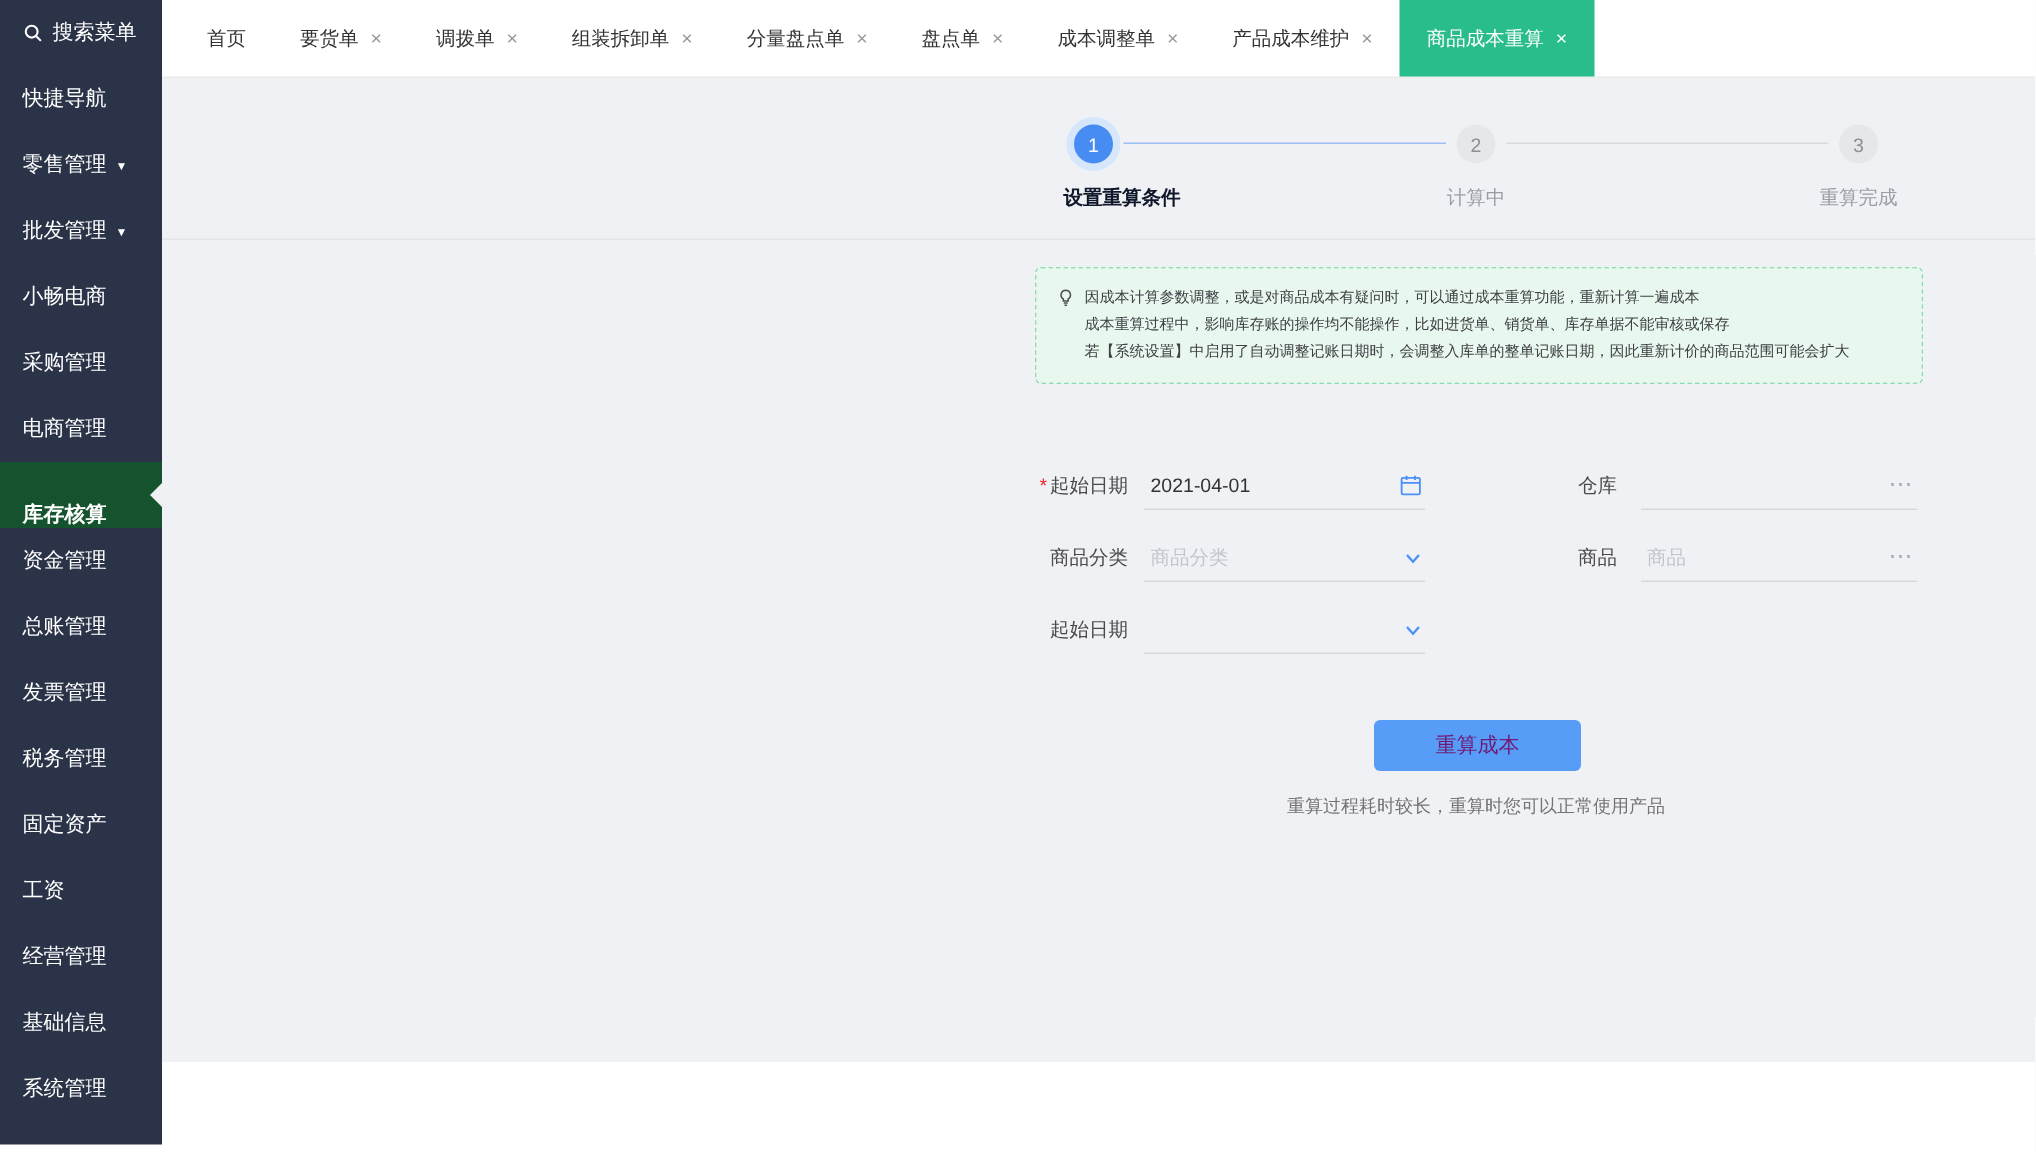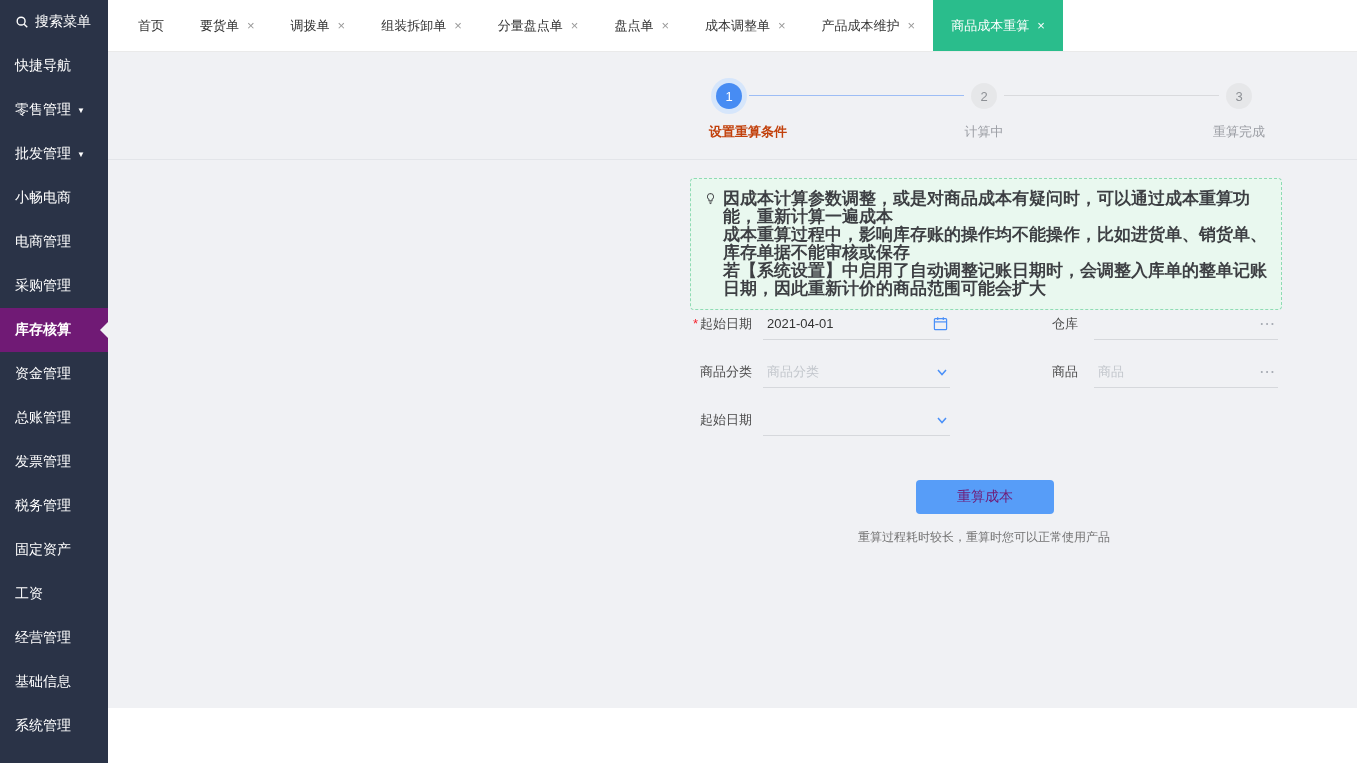--- a/index.html
+++ b/index.html
@@ -2,21 +2,21 @@
 <html><head>
 <meta charset="utf-8">
 <style>
   * { margin:0; padding:0; box-sizing:border-box; }
   html,body { width:1357px; height:768px; font-family:"Liberation Sans","DejaVu Sans",sans-serif; overflow:hidden; background:#fff; }
   .page { position:relative; width:1357px; height:708px; }
 
   
   .sidebar { position:absolute; left:0; top:0; width:108px; height:768px; background:#2a3347; }
   .side-item { height:44px; display:flex; align-items:center; padding:0 8px 0 15px; color:#fff; font-size:14px; cursor:pointer; position:relative; white-space:nowrap; }
-  .side-item.active { background:#701a75; font-weight:bold; }
+  .side-item.active { background:#14532d; font-weight:bold;align-items:flex-end; }
   .side-item.active::after { content:""; position:absolute; right:0; top:50%; margin-top:-8px; border:8px solid transparent; border-right-color:#f0f1f4; }
   .side-caret { font-size:8px; margin-left:6px; }
   .s-icon { display:inline-flex; margin-right:6px; }
   .side-partial { position:absolute; left:0; bottom:0; width:108px; height:5px; background:#fff; }
 
   
   .tabbar { position:absolute; left:108px; top:0; right:0; height:52px; background:#fff; border-bottom:1px solid #eaeaea; display:flex; align-items:stretch; padding-left:12px; }
   .tab { display:flex; align-items:center; padding:0 18px; font-size:13px; color:#333; cursor:pointer; }
   .tab .close { margin-left:8px; color:#999; font-size:13px; cursor:pointer; }
   .tab.active { background:#2abd8c; color:#fff;text-align:center; }
@@ -25,29 +25,29 @@
   
   .content { position:absolute; left:108px; top:52px; right:0; bottom:0; background:#f0f1f4; }
 
   
   .stepper { position:absolute; left:0; top:0; width:100%; height:108px; border-bottom:1px solid #e3e5e9; }
   .step { position:absolute; top:31px; transform:translateX(-50%); display:flex; flex-direction:column; align-items:center; width:160px; }
   .s1 { left:621px; } .s2 { left:876px; } .s3 { left:1131px; }
   .step-circle { width:26px; height:26px; border-radius:50%; display:flex; align-items:center; justify-content:center; font-size:13px; background:#e6e7e9; color:#8d9095; }
   .step-circle.active { background:#478cf3; color:#fff; box-shadow:0 0 0 5px #d6e6fb; }
   .step-label { margin-top:14px; font-size:13px; color:#9a9da3; }
-  .step-label.active { color:#c2410c; font-weight:bold;margin-left:38px; }
+  .step-label.active { color:#0f172a; font-weight:bold;margin-left:38px; }
   .step-line { position:absolute; top:43px; height:1px; }
   .line1 { left:641px; width:215px; background:#9dbdf5; }
   .line2 { left:896px; width:215px; background:#d9dadd; }
 
   
   .notice { position:absolute; left:582px; top:126px; width:592px; background:#e9f8ef; border:1px dashed #8fdcb4; border-radius:4px; padding:11px 14px 11px 12px; display:flex; }
   .notice-icon { flex:0 0 20px; margin-top:1px; }
-  .notice-text { font-size:17px; color:#3d3f43; line-height:18px;font-weight:bold; }
+  .notice-text { font-size:10px; color:#3d3f43; line-height:18px; }
 
   
   .field { position:absolute; height:34px; display:flex; align-items:center; }
   .fl { left:552px; width:290px; }
   .fr { left:910px; width:260px; }
   .r1 { top:255px; } .r2 { top:303px; } .r3 { top:351px; }
   .f-label { font-size:13px; color:#4a4a4a; text-align:right; white-space:nowrap; }
   .fl .f-label { width:92px; margin-right:11px; }
   .fr .f-label { width:60px; margin-right:16px; }
   .req { color:#f5222d; margin-right:2px; }
@@ -84,24 +84,24 @@
         <span class="side-caret">▼</span>
       </div>
     <div class="side-item">
         <span>批发管理</span>
         <span class="side-caret">▼</span>
       </div>
     <div class="side-item">
         <span>小畅电商</span>
       </div>
     <div class="side-item">
+        <span>采购管理</span>
+      </div>
+    <div class="side-item">
         <span>电商管理</span>
-      </div>
-    <div class="side-item">
-        <span>采购管理</span>
       </div>
     <div class="side-item active">
         <span>库存核算</span>
       </div>
     <div class="side-item">
         <span>资金管理</span>
       </div>
     <div class="side-item">
         <span>总账管理</span>
       </div>

